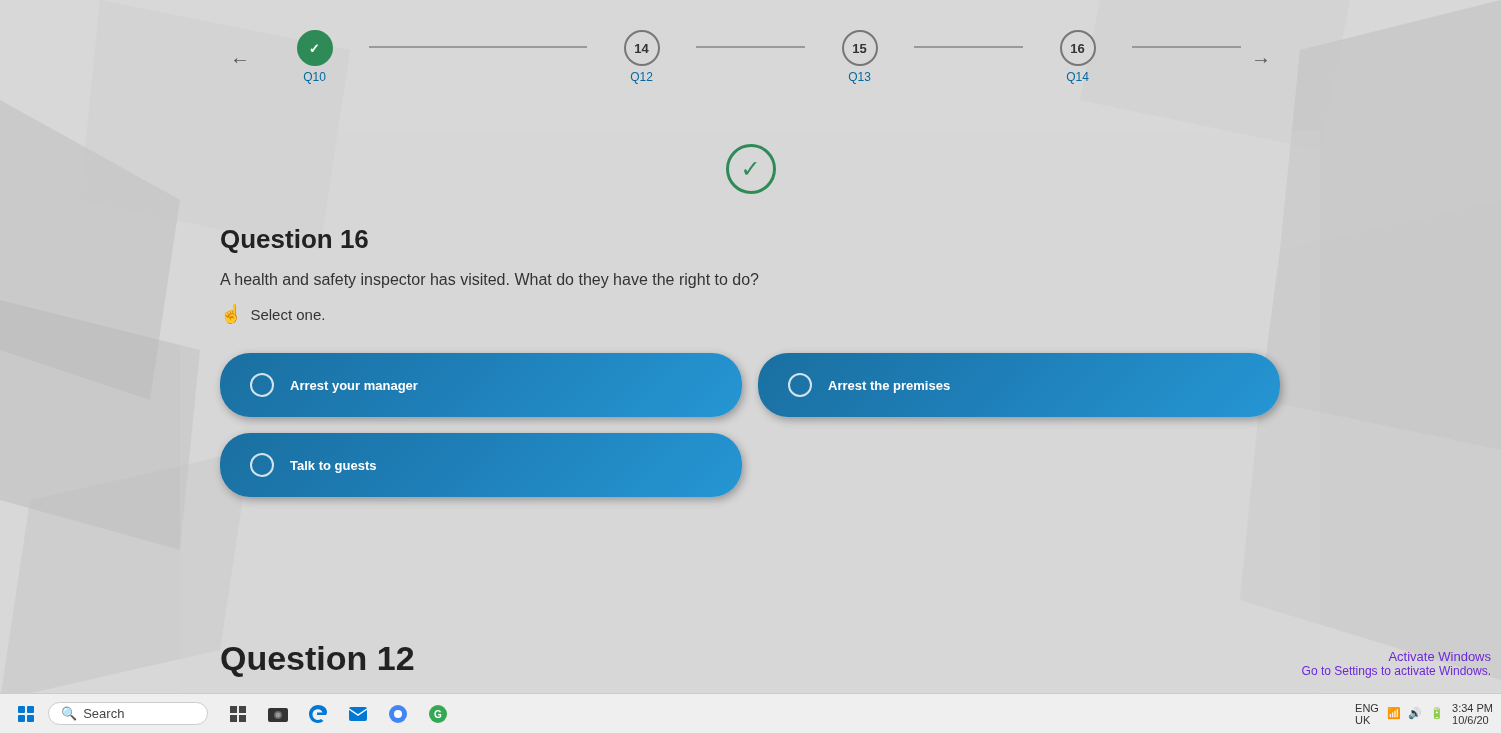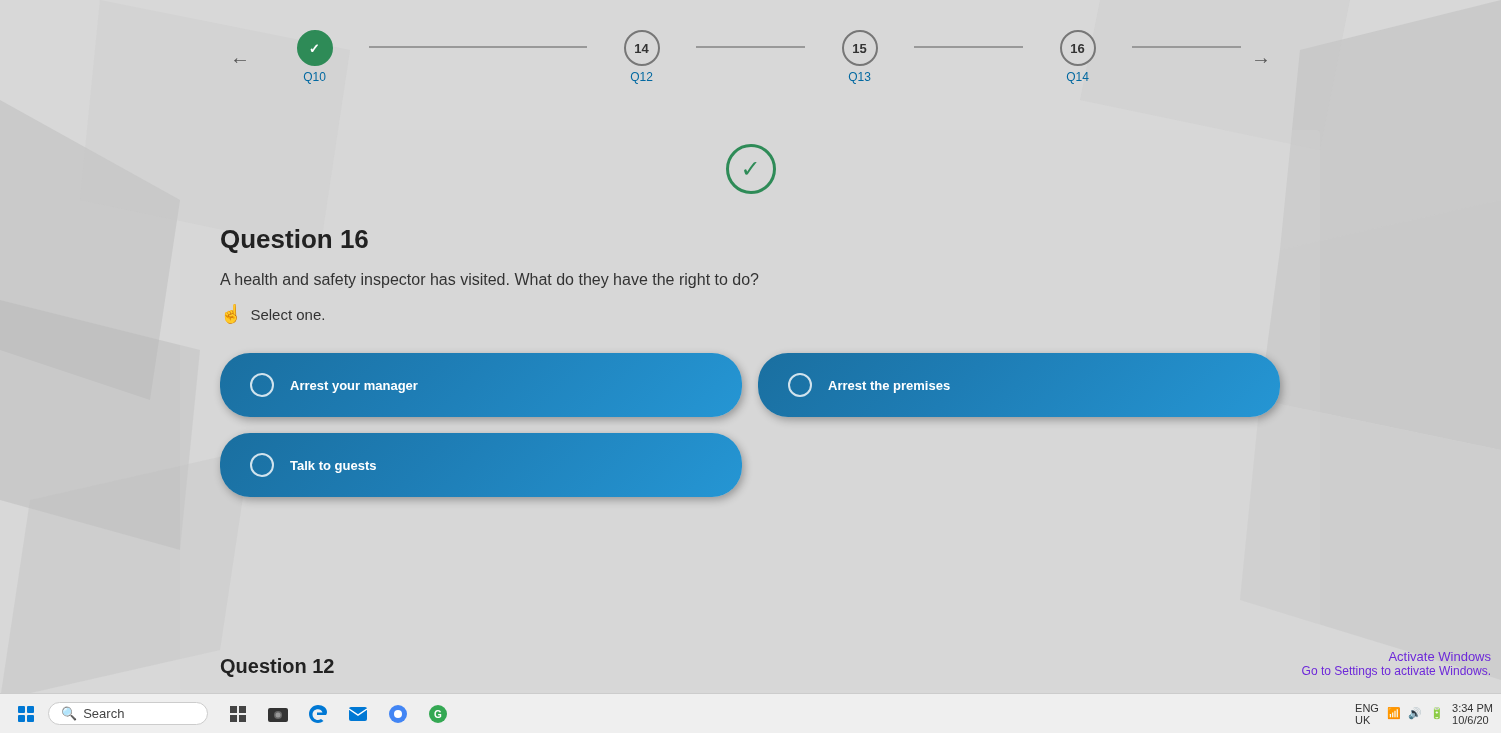--- a/index.html
+++ b/index.html
@@ -181,21 +181,21 @@
       border: 3px solid #2e8b57;
       display: flex;
       align-items: center;
       justify-content: center;
       color: #2e8b57;
       font-size: 24px;
     }
 
     
     .question-12-title {
-      font-size: 20px;
+      font-size: 34px;
       font-weight: bold;
       color: #222;
       position: absolute;
       bottom: 55px;
       left: 220px;
     }
 
     
     .taskbar {
       position: absolute;

